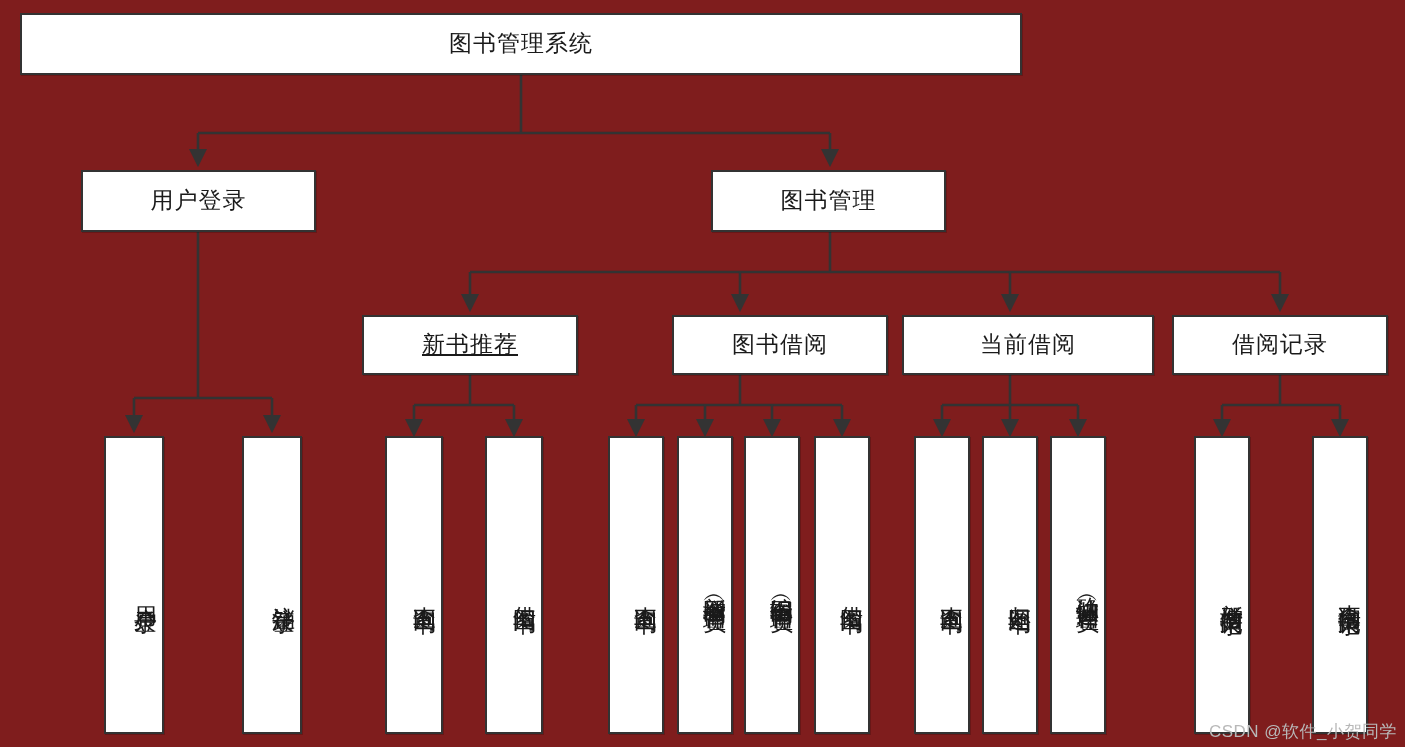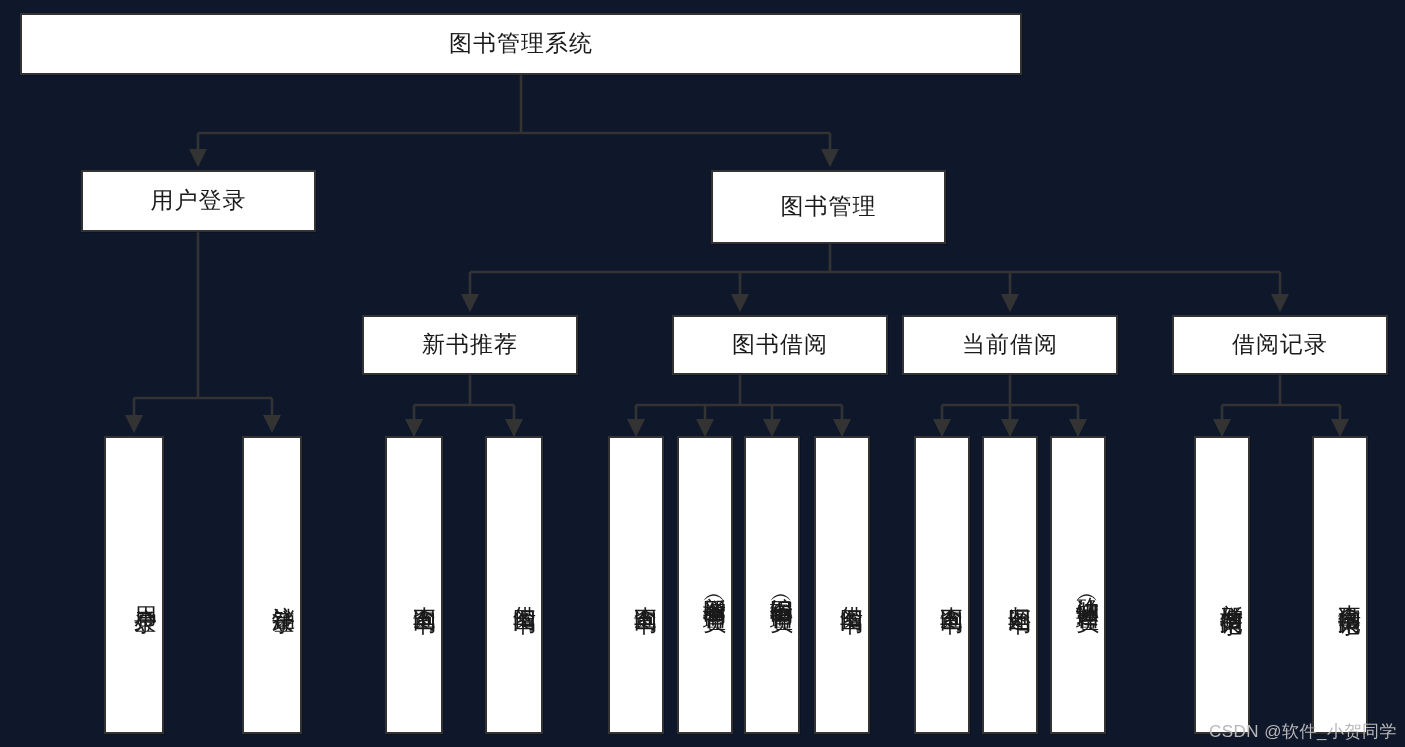--- a/index.html
+++ b/index.html
@@ -7,21 +7,21 @@
     padding: 0;
     background: #ffffff;
   }
   body {
     font-family: "Liberation Sans", "DejaVu Sans", sans-serif;
   }
   #canvas {
     position: relative;
     width: 1405px;
     height: 747px;
-    background: #0f172a;
+    background: #7f1d1d;
     overflow: hidden;
   }
   #wires {
     position: absolute;
     left: 0;
     top: 0;
     width: 1405px;
     height: 747px;
     pointer-events: none;
   }
@@ -123,31 +123,31 @@
     </g>
   </svg>
 
   <div class="node horiz" style="left:20px; top:13px; width:1002px; height:62px;">
     <span class="lbl">图书管理系统</span>
   </div>
 
   <div class="node horiz" style="left:81px; top:170px; width:235px; height:62px;">
     <span class="lbl">用户登录</span>
   </div>
-  <div class="node horiz" style="left:711px; top:170px; width:235px; height:74px;">
+  <div class="node horiz" style="left:711px; top:170px; width:235px; height:62px;">
     <span class="lbl">图书管理</span>
   </div>
 
-  <div class="node horiz" style="left:362px; top:315px; width:216px; height:60px;">
+  <div class="node horiz" style="left:362px; top:315px; width:216px; height:60px;text-decoration:underline;">
     <span class="lbl">新书推荐</span>
   </div>
   <div class="node horiz" style="left:632px; top:315px; width:216px; height:60px;margin-left:40px;">
     <span class="lbl">图书借阅</span>
   </div>
-  <div class="node horiz" style="left:902px; top:315px; width:216px; height:60px;">
+  <div class="node horiz" style="left:902px; top:315px; width:252px; height:60px;">
     <span class="lbl">当前借阅</span>
   </div>
   <div class="node horiz" style="left:1172px; top:315px; width:216px; height:60px;">
     <span class="lbl">借阅记录</span>
   </div>
 
   <div class="node vert" style="left:104px; top:436px; width:60px; height:298px;">
     <span class="lbl">用户登录</span>
   </div>
   <div class="node vert" style="left:242px; top:436px; width:60px; height:298px;">

